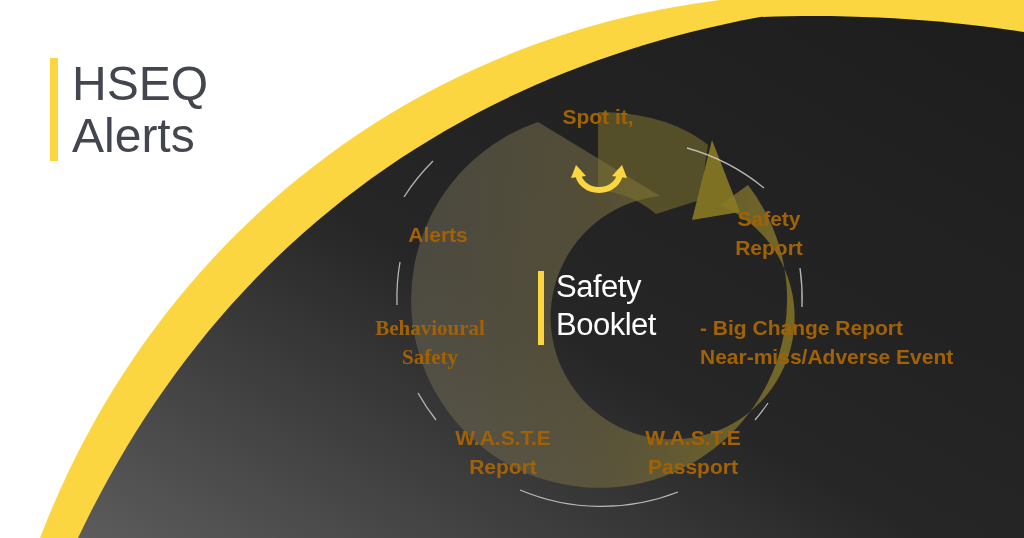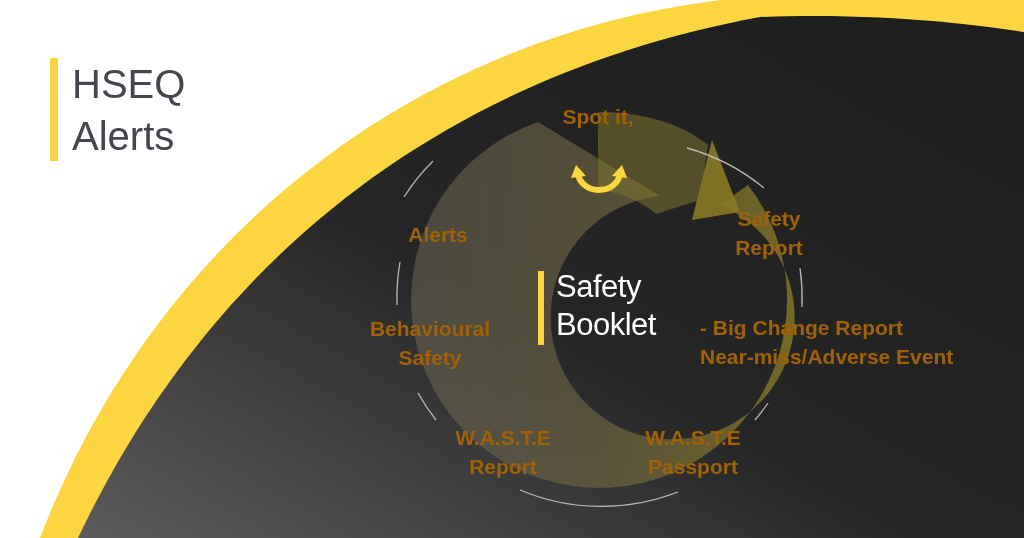--- a/index.html
+++ b/index.html
@@ -1,19 +1,19 @@
 <!DOCTYPE html>
 <html><head>
 <meta charset="utf-8">
 <style>
   html, body { margin:0; padding:0; }
   body { width:1024px; height:538px; overflow:hidden; background:#ffffff; position:relative; font-family:"Liberation Sans", sans-serif; }
   .stage { position:absolute; left:0; top:0; width:1024px; height:538px; }
   .title-bar { position:absolute; left:50px; top:58px; width:8px; height:103px; background:#fcd640; }
-  .title { position:absolute; left:72px; top:58px; color:#44464f; font-size:40px; line-height:52px; font-weight:400; }
+  .title { position:absolute; left:72px; top:58px; color:#44464f; font-size:48px; line-height:52px; font-weight:400; }
   .label { position:absolute; color:#a16207; font-weight:700; font-size:21px; line-height:29px; text-align:center; white-space:nowrap; }
   .center-bar { position:absolute; left:538px; top:271px; width:6px; height:74px; background:#fcd640; }
   .center-text { position:absolute; left:556px; top:268px; color:#ffffff; font-size:31px; line-height:38px; font-weight:300; letter-spacing:-0.5px; }
 </style>
 </head>
 <body>
 
 <svg class="stage" width="1024" height="538" viewBox="0 0 1024 538">
   <defs>
     <linearGradient id="darkGrad" x1="1" y1="0" x2="0" y2="1">
@@ -80,19 +80,19 @@
   <div>Near-miss/Adverse Event</div>
 </div>
 <div class="label" style="left:628px;top:423px;width:130px;">
   <div>W.A.S.T.E</div>
   <div>Passport</div>
 </div>
 <div class="label" style="left:438px;top:423px;width:130px;">
   <div>W.A.S.T.E</div>
   <div>Report</div>
 </div>
-<div class="label" style="left:356px;top:314px;width:148px;">
+<div class="label" style="left:356px;top:314px;width:148px;font-family:Liberation Serif, serif;">
   <div>Behavioural</div>
   <div>Safety</div>
 </div>
 <div class="label" style="left:398px;top:220px;width:80px;">
   <div>Alerts</div>
 </div>
 
 </body></html>

